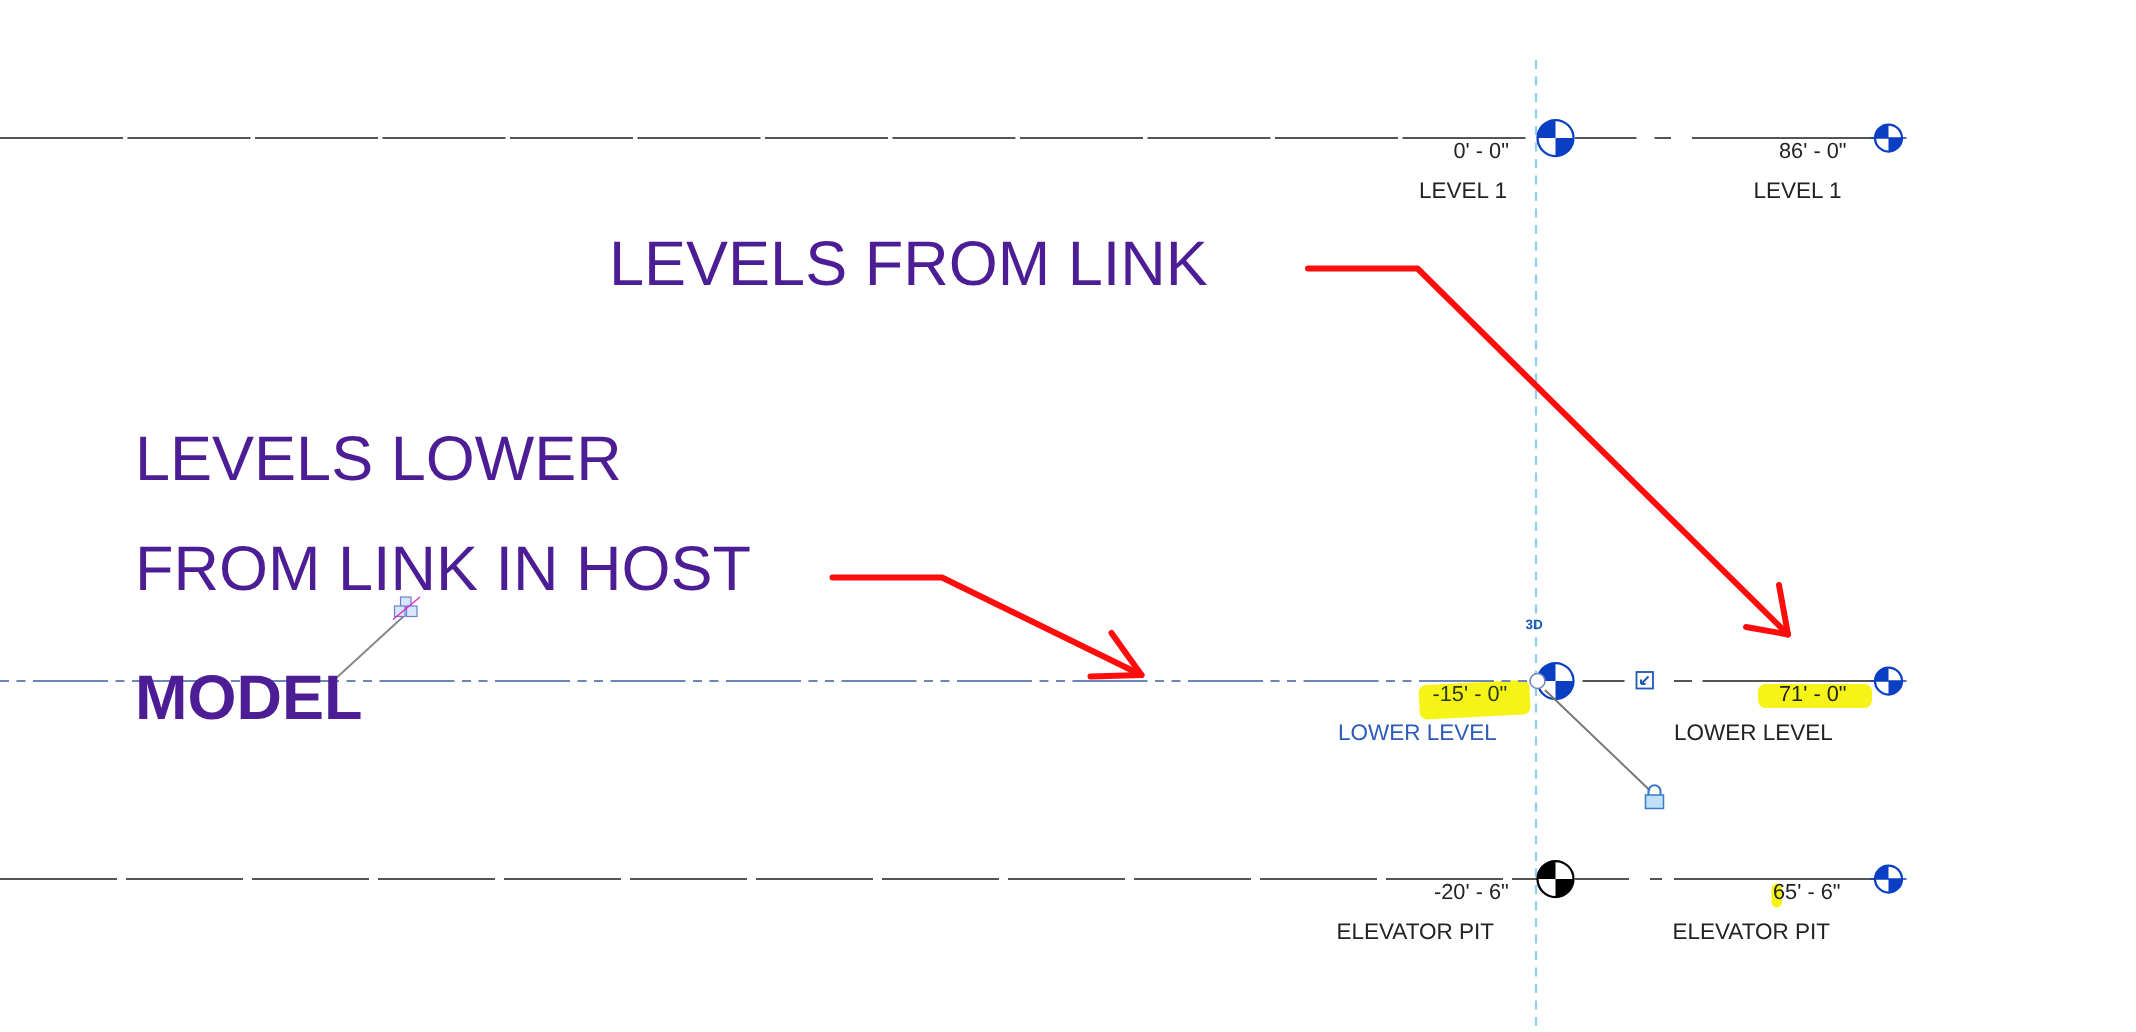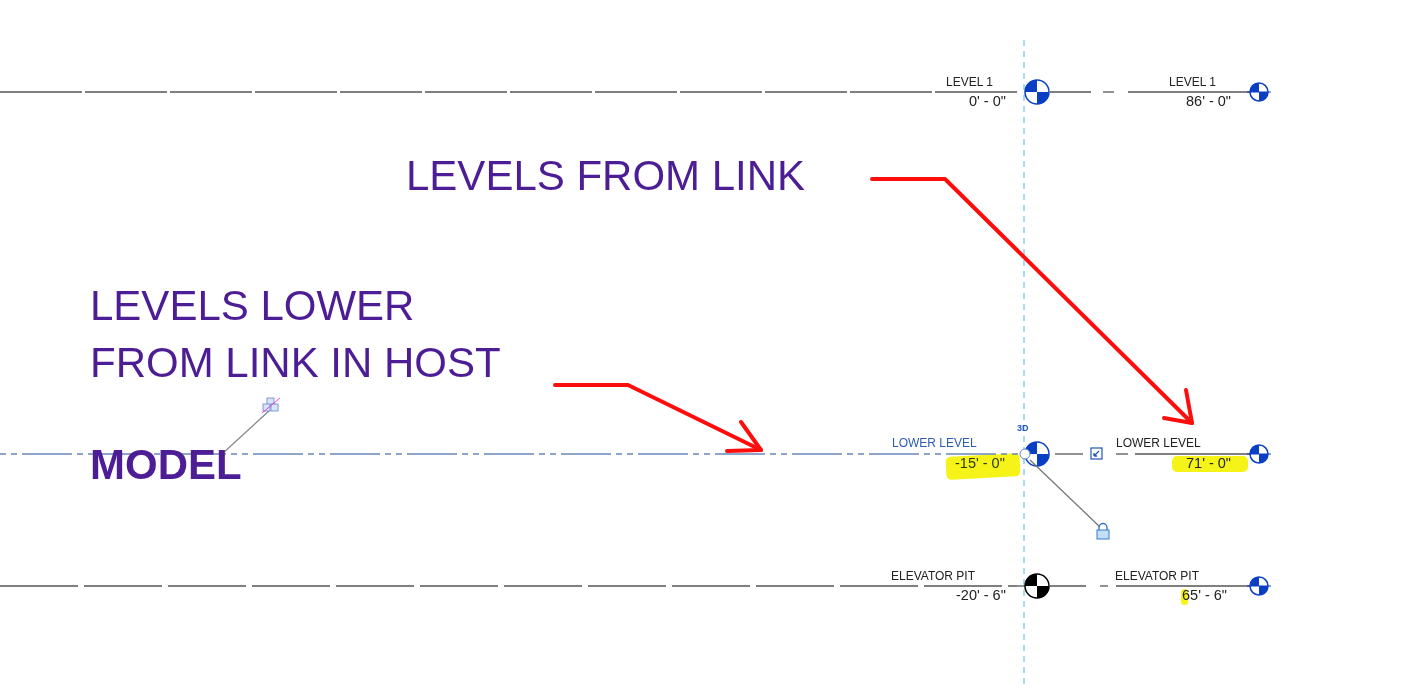--- a/index.html
+++ b/index.html
@@ -1,19 +1,19 @@
 <!DOCTYPE html>
 <html><head>
 <meta charset="utf-8">
 <style>
   html, body { margin:0; padding:0; background:#ffffff; }
   body { width:1424px; height:688px; position:relative; overflow:hidden; font-family:"Liberation Sans", sans-serif; }
   svg.canvas { position:absolute; left:0; top:0; }
   .lbl { position:absolute; font-family:"Liberation Sans", sans-serif; white-space:nowrap; line-height:1; }
-  .lvl-name { font-size:12px; color:#222; }
+  .lvl-name { font-size:15px; color:#222;margin-top:44px; }
   .lvl-elev { font-size:14.5px; color:#222; }
   .lvl-name.host { color:#2c5bb8; }
   .annot { font-size:42px; color:#4c1d95; letter-spacing:0px; }
   .tag3d { font-size:9px; font-weight:bold; color:#1e57b8; }
   .hl { position:absolute; background:#f5f200; border-radius:5px; opacity:0.9; }
 </style>
 </head>
 <body>
 
 <div class="hl" style="left:946px;top:455px;width:74px;height:23px;transform:rotate(-3deg);"></div>
@@ -127,18 +127,18 @@
 
 <span class="lbl lvl-name" style="left:1169px;top:76px;">LEVEL 1</span>
 <span class="lbl lvl-elev" style="left:1186px;top:94px;">86' - 0"</span>
 
 <span class="lbl lvl-name" style="left:1116px;top:437px;">LOWER LEVEL</span>
 <span class="lbl lvl-elev" style="left:1186px;top:456px;">71' - 0"</span>
 
 <span class="lbl lvl-name" style="left:1115px;top:570px;">ELEVATOR PIT</span>
 <span class="lbl lvl-elev" style="left:1182px;top:588px;">65' - 6"</span>
 
-<span class="lbl tag3d" style="left:1017px;top:412px;margin-top:12px;">3D</span>
+<span class="lbl tag3d" style="left:1017px;top:412px;">3D</span>
 
 <span class="lbl annot" style="left:406px;top:155px;">LEVELS FROM LINK</span>
 <span class="lbl annot" style="left:90px;top:285px;">LEVELS LOWER</span>
-<span class="lbl annot" style="left:90px;top:342px;text-align:center;">FROM LINK IN HOST</span>
+<span class="lbl annot" style="left:90px;top:358px;text-align:center;">FROM LINK IN HOST</span>
 <span class="lbl annot" style="left:90px;top:444px;font-weight:bold;">MODEL</span>
 
 </body></html>

